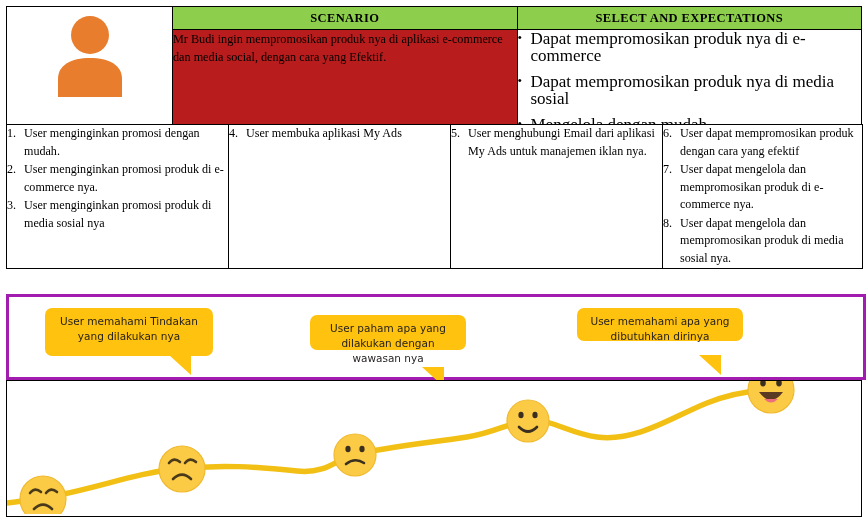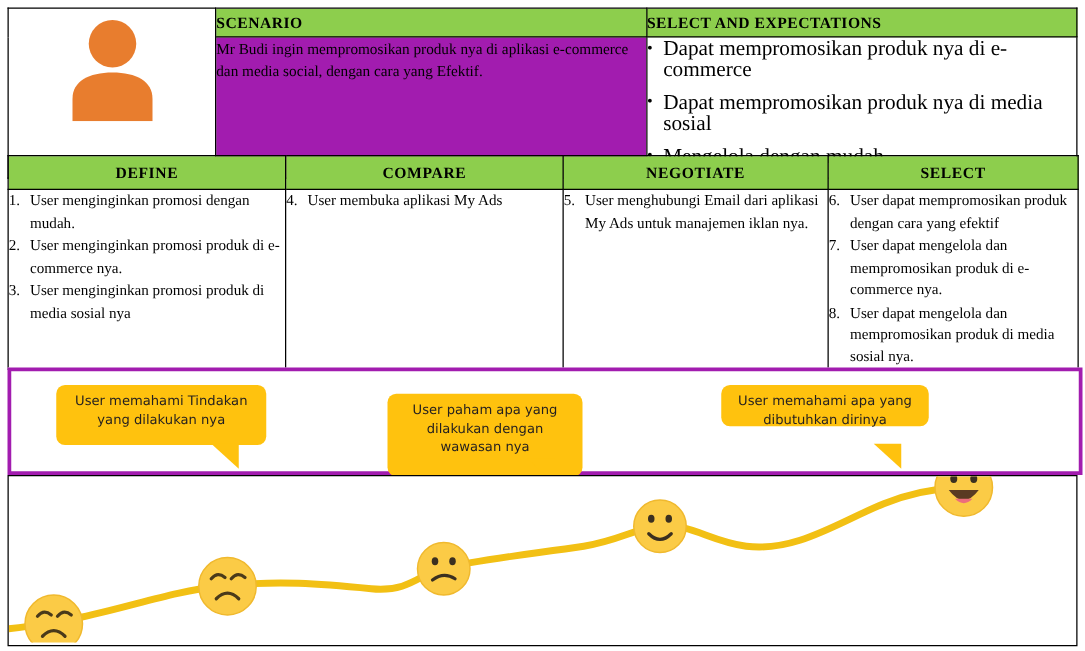--- a/index.html
+++ b/index.html
@@ -30,42 +30,42 @@
     border-collapse: collapse;
     table-layout: fixed;
   }
   .top-table td, .top-table th {
     border: 1px solid #000000;
     vertical-align: top;
     padding: 0;
   }
   .hdr-cell {
     background: #8DCE4D;
-    text-align: left;
+    text-align: center;
     font-family: "Liberation Serif", serif;
     font-weight: bold;
     font-size: 12.5px;
     letter-spacing: 0.4px;
     height: 22px;
     line-height: 22px;
     color: #000;
   }
   .persona-cell {
     width: 165px;
     background: #ffffff;
     height: 113px;
     text-align: center;
     vertical-align: middle;
   }
   .persona-icon {
     display: inline-block;
     margin-top: 6px;
   }
   .scenario-cell {
-    background: #a21caf;
+    background: #b91c1c;
     padding: 7px 10px 8px 10px;
     font-size: 12.2px;
     line-height: 18px;
     color: #000;
   }
   .goals-cell {
     background: #ffffff;
     padding: 6px 10px 8px 12px;
     font-size: 17px;
     line-height: 17px;
@@ -215,26 +215,20 @@
     </table>
 
   <table class="phase-table">
     <colgroup>
       <col style="width:222px">
       <col style="width:222px">
       <col style="width:212px">
       <col style="width:200px">
     </colgroup>
     <tbody>
-        <tr>
-      <td class="phase-hdr">DEFINE</td>
-      <td class="phase-hdr">COMPARE</td>
-      <td class="phase-hdr">NEGOTIATE</td>
-      <td class="phase-hdr">SELECT</td>
-    </tr>
     <tr>
       <td class="phase-body">
         <ul class="num-list">
           <li>
             <span class="num">1.</span>
             <span>User menginginkan promosi dengan mudah.</span>
           </li>
           <li>
             <span class="num">2.</span>
             <span>User menginginkan promosi produk di e-commerce nya.</span>
@@ -281,21 +275,21 @@
   </tbody>
     </table>
 
   <div class="callout-strip">
 
     <div class="callout" style="left:36px; top:11px; width:168px; height:48px;">
       <span>User memahami Tindakan yang dilakukan nya</span>
       <span class="tail" style="left:124px; top:47px; border-width:20px 0 0 22px; border-color:#FFC20E transparent transparent transparent;"></span>
     </div>
 
-    <div class="callout" style="left:301px; top:18px; width:156px; height:66px;">
+    <div class="callout" style="left:301px; top:18px; width:156px; height:35px;">
       <span>User paham apa yang dilakukan dengan wawasan nya</span>
       <span class="tail" style="left:112px; top:52px; border-width:20px 0 0 22px; border-color:#FFC20E transparent transparent transparent;"></span>
     </div>
 
     <div class="callout" style="left:568px; top:11px; width:166px; height:33px;">
       <span>User memahami apa yang dibutuhkan dirinya</span>
       <span class="tail" style="left:122px; top:47px; border-width:20px 0 0 22px; border-color:#FFC20E transparent transparent transparent;"></span>
     </div>
 
   </div>

